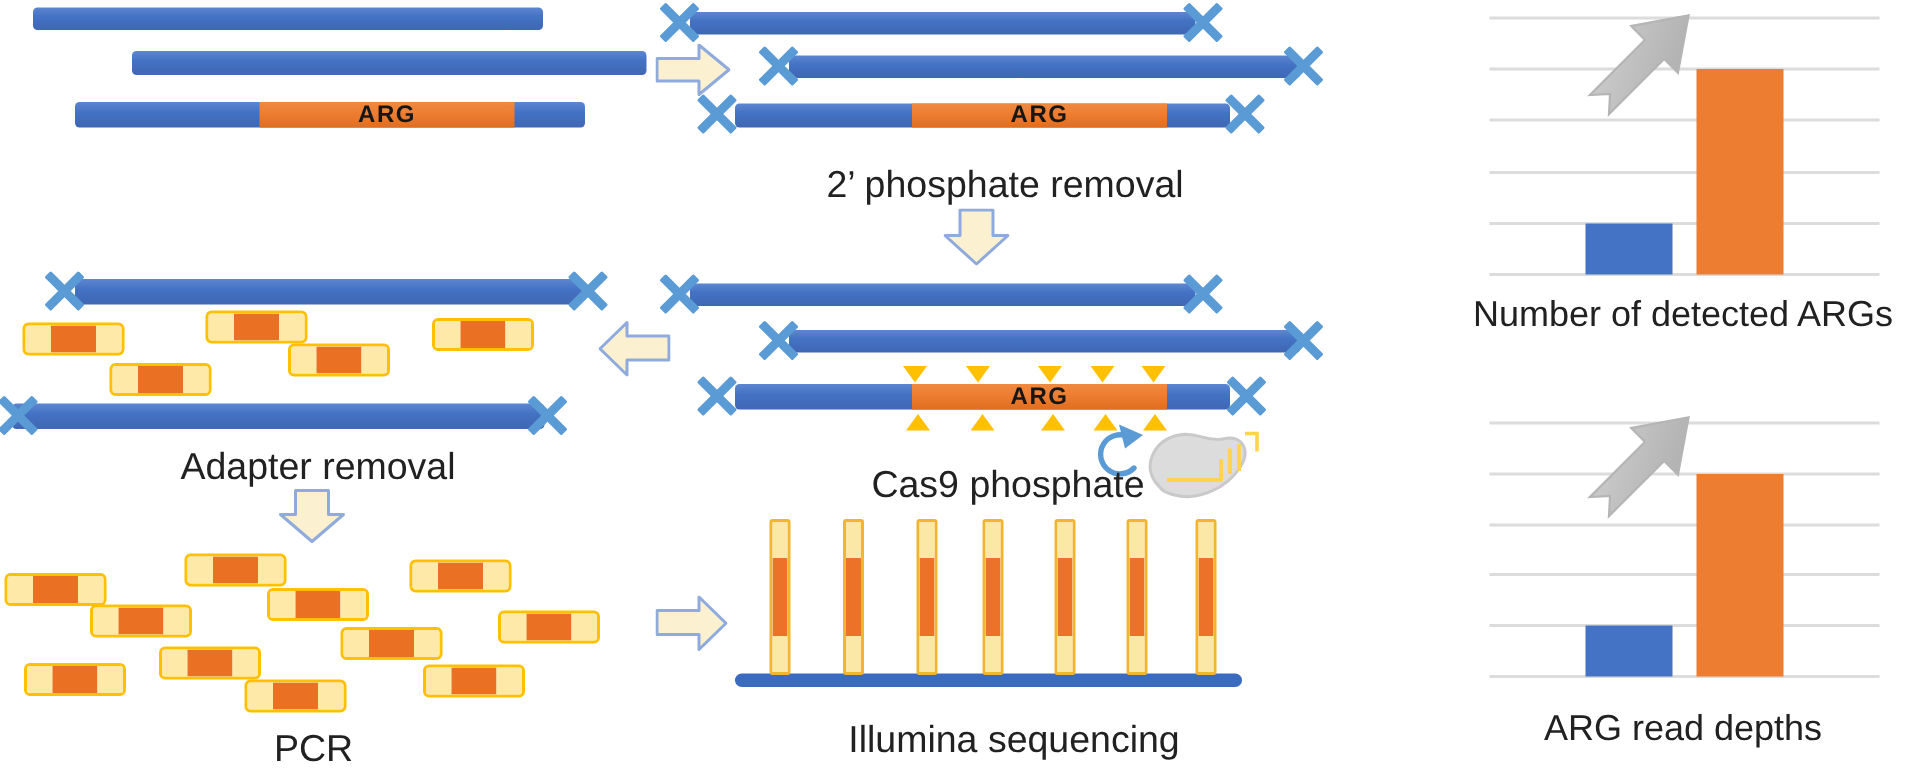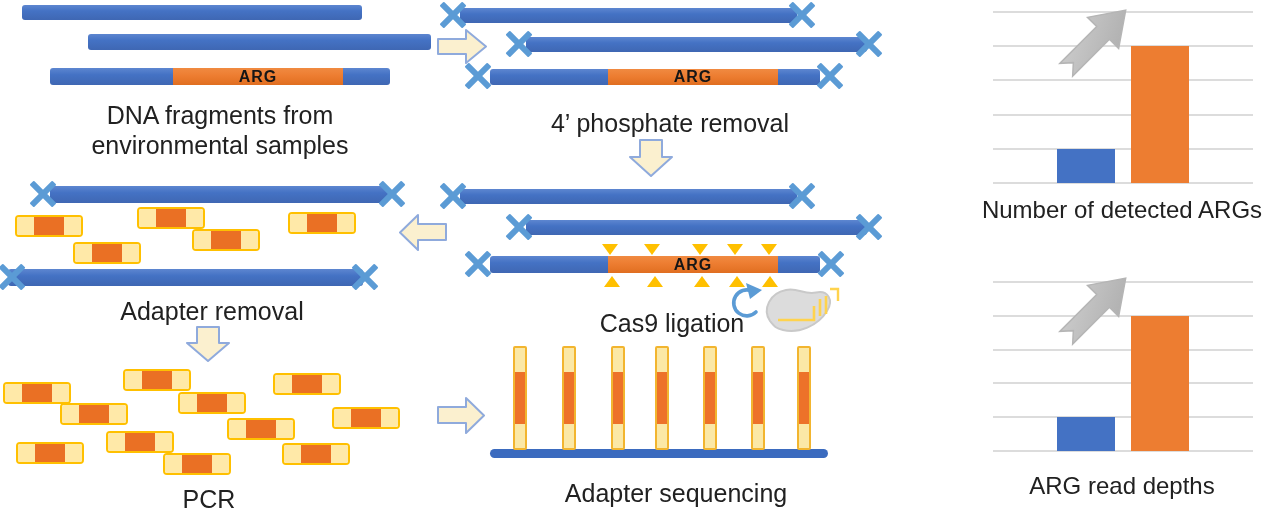--- a/index.html
+++ b/index.html
@@ -48,34 +48,33 @@
 
 <div class="canvas" id="canvas">
 
   <div class="dna-bar" style="left:22px;top:5px;width:340px;height:15px"></div>
   <div class="dna-bar" style="left:88px;top:34px;width:343px;height:16px"></div>
   <div class="dna-bar" style="left:50px;top:68px;width:340px;height:17px">
     <div class="arg-seg" style="left:123px;width:170px">
       <span class="arg-text">ARG</span>
     </div>
   </div>
-  <div class="step-label" style="left:30px;top:100px;width:380px">DNA fragments from environmental samples</div>
 
   <svg class="abs flow-arrow" style="left:437px;top:29px" width="50" height="35" viewBox="0 0 50 35">
     <polygon points="1,10 29,10 29,1 49,17.5 29,34 29,25 1,25"></polygon>
   </svg>
 
   <div class="dna-bar" style="left:460px;top:8px;width:337px;height:15px"></div>
   <div class="dna-bar" style="left:526px;top:37px;width:341px;height:15px"></div>
   <div class="dna-bar" style="left:490px;top:69px;width:330px;height:16px">
     <div class="arg-seg" style="left:118px;width:170px">
       <span class="arg-text">ARG</span>
     </div>
   </div>
-  <div class="step-label" style="left:490px;top:108px;width:360px">4’ phosphate removal</div>
+  <div class="step-label" style="left:490px;top:108px;width:360px">2’ phosphate removal</div>
 
   <svg class="abs flow-arrow" style="left:629px;top:139px" width="44" height="38" viewBox="0 0 44 38">
     <polygon points="11,1 33,1 33,18 43,18 22,37 1,18 11,18"></polygon>
   </svg>
 
   <div class="dna-bar" style="left:460px;top:189px;width:337px;height:15px"></div>
   <div class="dna-bar" style="left:526px;top:220px;width:341px;height:15px"></div>
   <div class="dna-bar" style="left:490px;top:256px;width:330px;height:17px">
     <div class="arg-seg" style="left:118px;width:170px">
       <span class="arg-text">ARG</span>
@@ -84,42 +83,42 @@
 
   <svg class="abs" style="left:722px;top:281px" width="126" height="58" viewBox="0 0 126 58">
     <path d="M 34 31 A 13 13 0 1 1 30 10" fill="none" stroke="#5B9BD5" stroke-width="3.6" stroke-linecap="round"></path>
     <polygon points="24,2 40,9 28,18" fill="#5B9BD5"></polygon>
     <path d="M 48 40 C 40 28 48 12 64 9 C 76 6.5 82 14 94 11.5 C 106 9 112 19 105 30 C 96 45 76 53 61 49 C 53 47 52 45 48 40 Z" fill="#DCDCDC" stroke="#C9C9C9" stroke-width="2"></path>
     <polyline points="56,39 92,39 92,25" stroke="#FFD34D" stroke-width="2.6" fill="none"></polyline>
     <polyline points="98,35 98,18" stroke="#FFD34D" stroke-width="2.6" fill="none"></polyline>
     <polyline points="104,33 104,15" stroke="#FFD34D" stroke-width="2.6" fill="none"></polyline>
     <polyline points="108,8 116,8 116,20" stroke="#FFD34D" stroke-width="2.4" fill="none"></polyline>
   </svg>
-  <div class="step-label" style="left:542px;top:308px;width:260px">Cas9 ligation</div>
+  <div class="step-label" style="left:542px;top:308px;width:260px">Cas9 phosphate</div>
 
   <svg class="abs flow-arrow" style="left:399px;top:214px" width="48" height="37" viewBox="0 0 48 37">
     <polygon points="47,10 19,10 19,1 1,18.5 19,36 19,26 47,26"></polygon>
   </svg>
 
   <div class="dna-bar" style="left:50px;top:186px;width:338px;height:17px"></div>
   <div class="dna-bar" style="left:8px;top:269px;width:355px;height:17px"></div>
   <div class="step-label" style="left:82px;top:296px;width:260px">Adapter removal</div>
 
   <svg class="abs flow-arrow" style="left:186px;top:326px" width="44" height="36" viewBox="0 0 44 36">
     <polygon points="11,1 33,1 33,17 43,17 22,35 1,17 11,17"></polygon>
   </svg>
 
   <div class="step-label" style="left:139px;top:484px;width:140px">PCR</div>
 
   <svg class="abs flow-arrow" style="left:437px;top:397px" width="48" height="37" viewBox="0 0 48 37">
     <polygon points="1,10 29,10 29,1 47,18.5 29,36 29,26 1,26"></polygon>
   </svg>
 
   <div class="baseline" style="left:490px;top:449px;width:338px;height:9px"></div>
-  <div class="step-label" style="left:516px;top:478px;width:320px">Adapter sequencing</div>
+  <div class="step-label" style="left:516px;top:478px;width:320px">Illumina sequencing</div>
 
   <div class="chart-plot" id="chart-plot-0" style="left:993px;top:11px;width:260px;height:173px">
       <div class="gridline" style="top: 0px;"></div>
       <div class="gridline" style="top: 34.2px;"></div>
       <div class="gridline" style="top: 68.4px;"></div>
       <div class="gridline" style="top: 102.6px;"></div>
       <div class="gridline" style="top: 136.8px;"></div>
       <div class="gridline" style="top: 171px;"></div>
       <div class="chart-bar" style="left: 64px; width: 58px; height: 34.2px; background: rgb(68, 114, 196);"></div>
       <div class="chart-bar" style="left: 138px; width: 58px; height: 136.8px; background: rgb(237, 125, 49);"></div>

